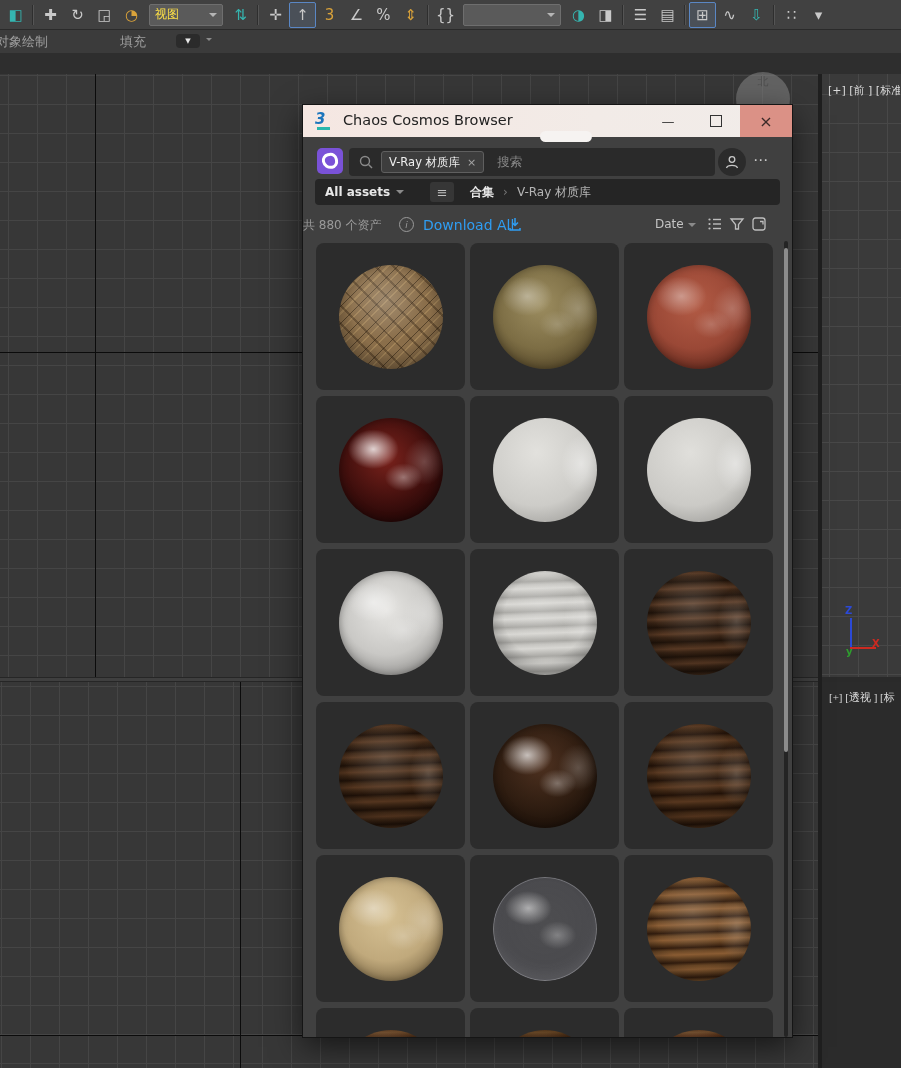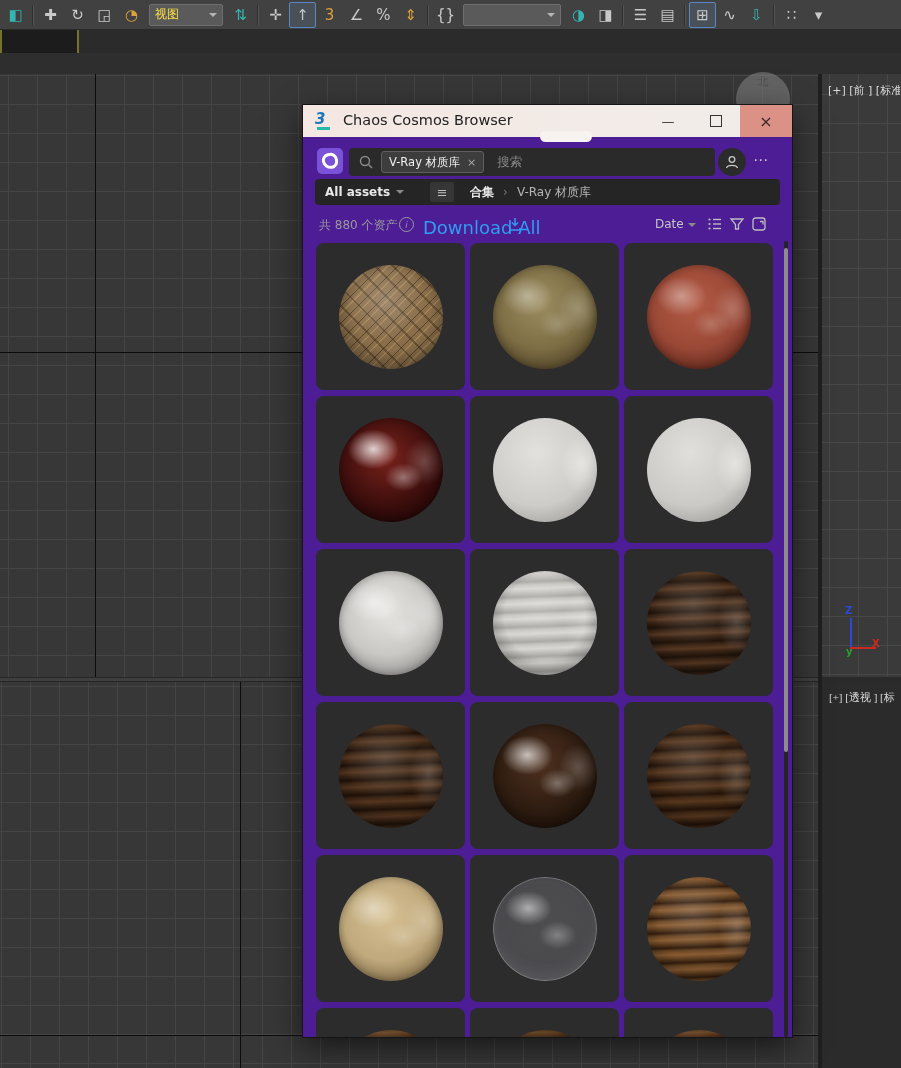--- a/index.html
+++ b/index.html
@@ -69,21 +69,21 @@
   .dlg-logo{position:absolute;left:12px;top:6px;width:20px;height:20px;}
   .dlg-logo .three{color:#1b75bc;font-size:15px;font-weight:bold;font-style:italic;line-height:16px;}
   .dlg-logo .bar{position:absolute;left:2px;top:16px;width:13px;height:3px;background:#28b7ad;}
   .dlg-title-text{position:absolute;left:40px;top:7px;font-size:14.5px;color:#222;}
   .win-btn{position:absolute;top:0;height:32px;display:flex;align-items:center;justify-content:center;color:#333;}
   .btn-min{left:341px;width:48px;font-size:13px;}
   .btn-max{left:389px;width:48px;}
   .btn-max .sq{width:10px;height:10px;border:1px solid #333;}
   .btn-close{left:437px;width:52px;background:#db9186;font-size:16px;color:#3c2a28;}
   .drag-pill{position:absolute;left:237px;top:26px;width:52px;height:11px;background:#f6f3f1;border-radius:6px;z-index:3;}
-  .dlg-body{position:absolute;left:0;top:32px;width:489px;height:900px;background:#4c1d95;overflow:hidden;}
+  .dlg-body{position:absolute;left:0;top:32px;width:489px;height:900px;background:#404040;overflow:hidden;}
   
   .cos-logo{position:absolute;left:14px;top:11px;width:26px;height:26px;border-radius:5px;background:#7a52d8;}
   .cos-logo .blob{position:absolute;left:5px;top:5px;width:16px;height:16px;border:3.5px solid #fff;
                   border-radius:50% 50% 50% 62%;box-sizing:border-box;transform:rotate(-12deg);}
   .search-box{position:absolute;left:46px;top:11px;width:366px;height:28px;background:#2a2a2a;border-radius:4px;
               display:flex;align-items:center;}
   .mag{margin:0 8px 0 10px;flex:0 0 auto;}
   .chip{height:20px;background:#3d3d3d;border:1px solid #5f5f5f;border-radius:3px;display:flex;align-items:center;
         padding:0 7px;color:#efefef;font-size:11.5px;white-space:nowrap;}
   .chip .x{color:#a5a5a5;margin-left:7px;font-size:11px;}
@@ -96,24 +96,24 @@
               display:flex;align-items:center;}
   .fb-all{margin-left:10px;font-size:12px;font-weight:bold;color:#e8e8e8;}
   .fb-caret{width:0;height:0;border:4px solid transparent;border-top-color:#8a8a8a;margin:4px 0 0 6px;}
   .fb-menu{margin-left:26px;width:24px;height:20px;background:#363636;border-radius:3px;color:#c0c0c0;
            display:flex;align-items:center;justify-content:center;font-size:13px;}
   .fb-root{margin-left:16px;font-size:12px;font-weight:bold;color:#e8e8e8;}
   .fb-sep{margin:0 9px;color:#777;font-size:12px;}
   .fb-cur{font-size:12px;color:#b5b5b5;}
   
   .status-row{position:absolute;left:0;top:75px;width:489px;height:26px;}
-  .st-count{position:absolute;left:16px;top:5px;font-size:12px;color:#9a9a9a;}
+  .st-count{position:absolute;left:0;top:5px;font-size:12px;color:#9a9a9a;}
   .st-info{position:absolute;left:96px;top:5px;width:13px;height:13px;border:1px solid #9a9a9a;border-radius:50%;
            color:#9a9a9a;font-size:9px;display:flex;align-items:center;justify-content:center;font-style:italic;}
-  .st-dl{position:absolute;left:120px;top:5px;font-size:18px;color:#2f9df2;}
+  .st-dl{position:absolute;left:120px;top:5px;font-size:14px;color:#2f9df2;}
   .st-dl-icon{position:absolute;left:205px;top:5px;}
   .st-date{position:absolute;left:352px;top:5px;font-size:12px;color:#c4c4c4;}
   .st-date-caret{position:absolute;left:385px;top:11px;width:0;height:0;border:4px solid transparent;border-top-color:#8a8a8a;}
   .st-ic{position:absolute;top:4px;}
   
   .grid{position:absolute;left:13px;top:106px;width:462px;display:grid;
         grid-template-columns:repeat(3,149px);grid-auto-rows:147px;gap:6px 5px;}
   .card{background:#2c2c2c;border-radius:8px;display:flex;align-items:center;justify-content:center;overflow:hidden;}
   .sphere{width:104px;height:104px;border-radius:50%;}
   .t-gloss{background:
@@ -226,20 +226,28 @@
       </div>
       <div class="tb-sep"></div>
       <div class="tb-icon">
         <span>∷</span>
       </div>
       <div class="tb-icon">
         <span>▾</span>
       </div>
     </div>
 
+  <div class="tb-sub">
+    <span class="lbl1">对象绘制</span>
+    <span class="lbl2">填充</span>
+    <div class="fill-btn">
+      <span>▼</span>
+    </div>
+    <span class="fill-caret"></span>
+  </div>
 
   <div class="vp-strip"></div>
   <div class="vp vp-lt"></div>
   <div class="vp vp-lb"></div>
   <div class="vp-div-h"></div>
   <div class="vp-div-h2"></div>
   <div class="vp-div-v"></div>
   <div class="vp vp-rt"></div>
   <div class="vp-rb"></div>
 

